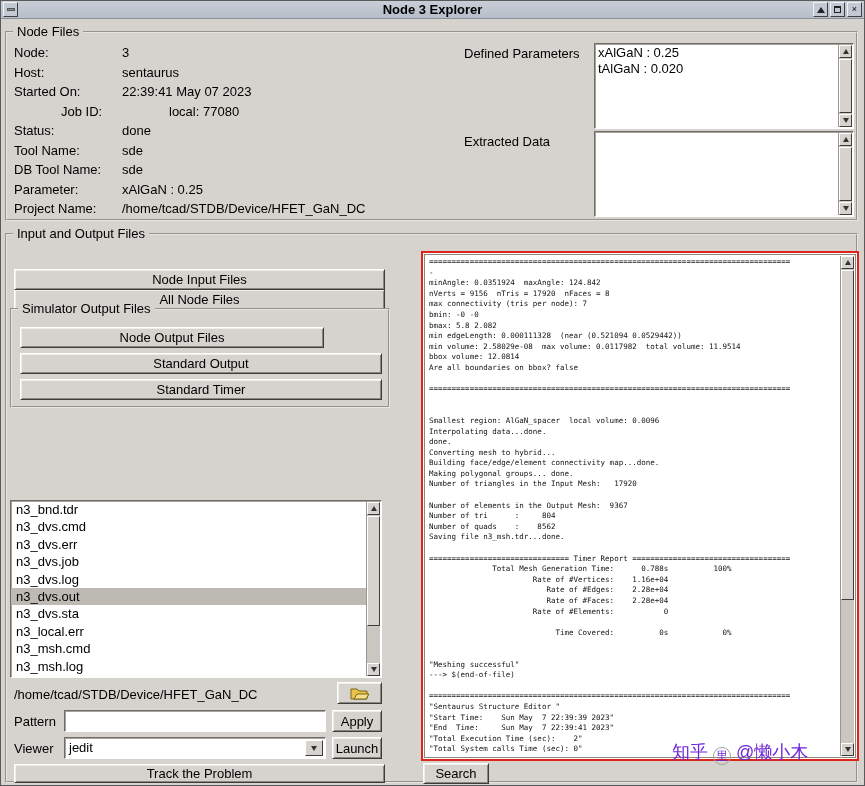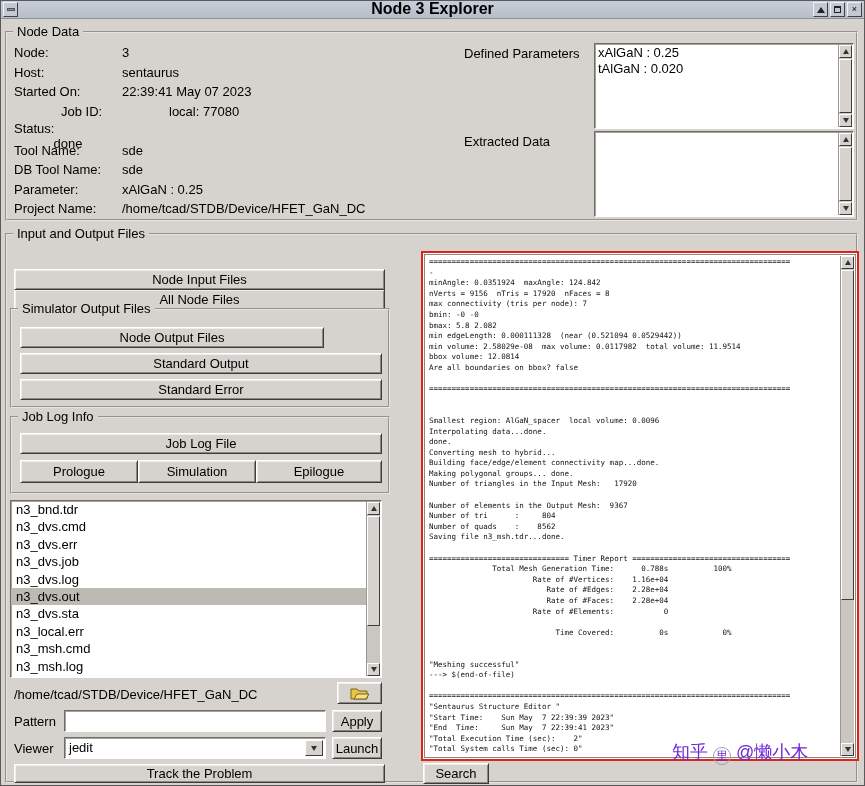--- a/index.html
+++ b/index.html
@@ -8,21 +8,21 @@
     position:relative; overflow:hidden;
     background:#d6d3ce; color:#000;
     font-family:"Liberation Sans", sans-serif; font-size:13px;
   }
   .frame { position:absolute; inset:0; border:1px solid #5a5a5a; pointer-events:none; z-index:50; }
 
   
   .titlebar { position:absolute; left:0; top:0; right:0; height:19px;
     background:linear-gradient(#c9cfd8,#b7bec9); border-bottom:1px solid #8b919c;
     display:flex; align-items:center; z-index:10; }
-  .tb-title { position:absolute; left:0; right:0; text-align:center; font-weight:bold; font-size:16px; }
+  .tb-title { position:absolute; left:0; right:0; text-align:center; font-weight:bold; font-size:13px; }
   .tb-btn { position:absolute; top:2px; width:15px; height:15px; background:#c3c9d2;
     border:1px solid #404040; border-top-color:#eef1f5; border-left-color:#eef1f5;
     display:flex; align-items:center; justify-content:center; font-size:9px; line-height:1; }
   .menu-bar { width:8px; height:3px; background:#8b919c; border:1px solid #555; }
   .sq { width:7px; height:7px; border:1px solid #222; border-top-width:2px; }
   .tri-up-s { width:0; height:0; border-left:4px solid transparent; border-right:4px solid transparent; border-bottom:6px solid #222; }
 
   
   .groupbox { position:absolute; border:2px groove #e8e5e0; }
   .group-label { position:absolute; top:-9px; left:6px; background:#d6d3ce; padding:0 4px; font-size:13px; white-space:nowrap; }
@@ -92,39 +92,39 @@
   </div>
   <div class="tb-btn" style="right:20px;">
     <span class="sq"></span>
   </div>
   <div class="tb-btn" style="right:3px;">
     <span>×</span>
   </div>
 </div>
 
 <div class="groupbox" style="left:5px; top:31px; width:853px; height:190px;">
-  <span class="group-label">Node Data</span>
+  <span class="group-label">Node Files</span>
 
   <div class="nd-row" style="top:10px;">
       <span class="nd-label">Node:</span>
       <span>3</span>
     </div>
   <div class="nd-row" style="top:30px;">
       <span class="nd-label">Host:</span>
       <span>sentaurus</span>
     </div>
   <div class="nd-row" style="top:49px;">
       <span class="nd-label">Started On:</span>
       <span>22:39:41 May 07 2023</span>
     </div>
   <div class="nd-row" style="top:69px;margin-left:47px;">
       <span class="nd-label">Job ID:</span>
       <span>local: 77080</span>
     </div>
-  <div class="nd-row" style="top:88px;flex-direction:column;">
+  <div class="nd-row" style="top:88px;">
       <span class="nd-label">Status:</span>
       <span>done</span>
     </div>
   <div class="nd-row" style="top:108px;">
       <span class="nd-label">Tool Name:</span>
       <span>sde</span>
     </div>
   <div class="nd-row" style="top:127px;">
       <span class="nd-label">DB Tool Name:</span>
       <span>sde</span>
@@ -171,30 +171,23 @@
 <div class="groupbox" style="left:5px; top:233px; width:853px; height:550px;">
   <span class="group-label">Input and Output Files</span>
 
   <div class="btn3d" style="left:7px; top:10px; width:371px; height:21px;margin-top:44px;">All Node Files</div>
   <div class="btn3d" style="left:7px; top:34px; width:371px; height:21px;">Node Input Files</div>
 
   <div class="groupbox" style="left:3px; top:73px; width:380px; height:100px;">
     <span class="group-label">Simulator Output Files</span>
     <div class="btn3d" style="left:8px; top:17px; width:304px; height:21px;">Node Output Files</div>
     <div class="btn3d" style="left:8px; top:43px; width:362px; height:21px;">Standard Output</div>
-    <div class="btn3d" style="left:8px; top:69px; width:362px; height:21px;">Standard Error</div>
-  </div>
-
-  <div class="groupbox" style="left:3px; top:181px; width:380px; height:78px;">
-    <span class="group-label">Job Log Info</span>
-    <div class="btn3d" style="left:8px; top:15px; width:362px; height:21px;">Job Log File</div>
-    <div class="btn3d" style="left:8px; top:42px; width:118px; height:23px;">Prologue</div>
-    <div class="btn3d" style="left:126px; top:42px; width:118px; height:23px;">Simulation</div>
-    <div class="btn3d" style="left:244px; top:42px; width:126px; height:23px;">Epilogue</div>
-  </div>
+    <div class="btn3d" style="left:8px; top:69px; width:362px; height:21px;">Standard Timer</div>
+  </div>
+
 
   <div class="filelist sunken">
     <div class="list-item">n3_bnd.tdr</div>
     <div class="list-item">n3_dvs.cmd</div>
     <div class="list-item">n3_dvs.err</div>
     <div class="list-item">n3_dvs.job</div>
     <div class="list-item">n3_dvs.log</div>
     <div class="list-item selected">n3_dvs.out</div>
     <div class="list-item">n3_dvs.sta</div>
     <div class="list-item">n3_local.err</div>

